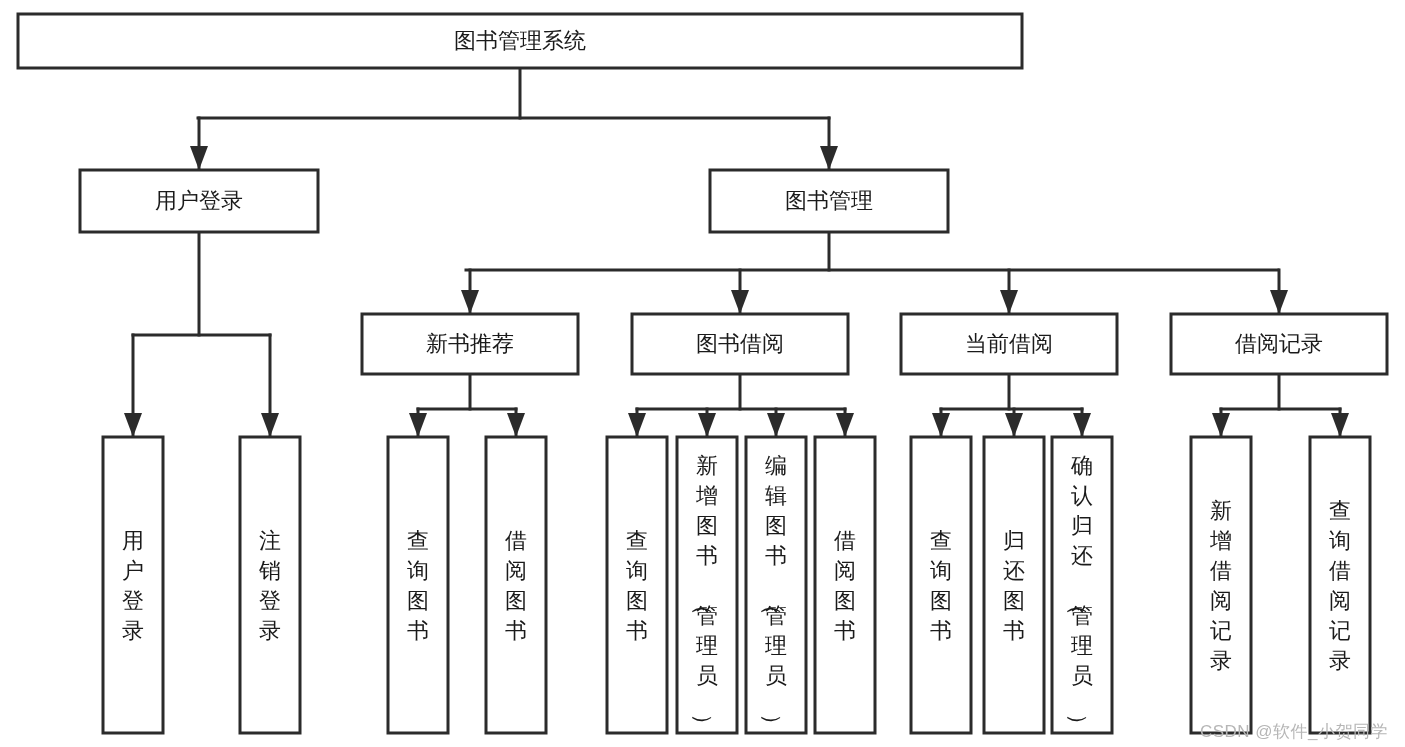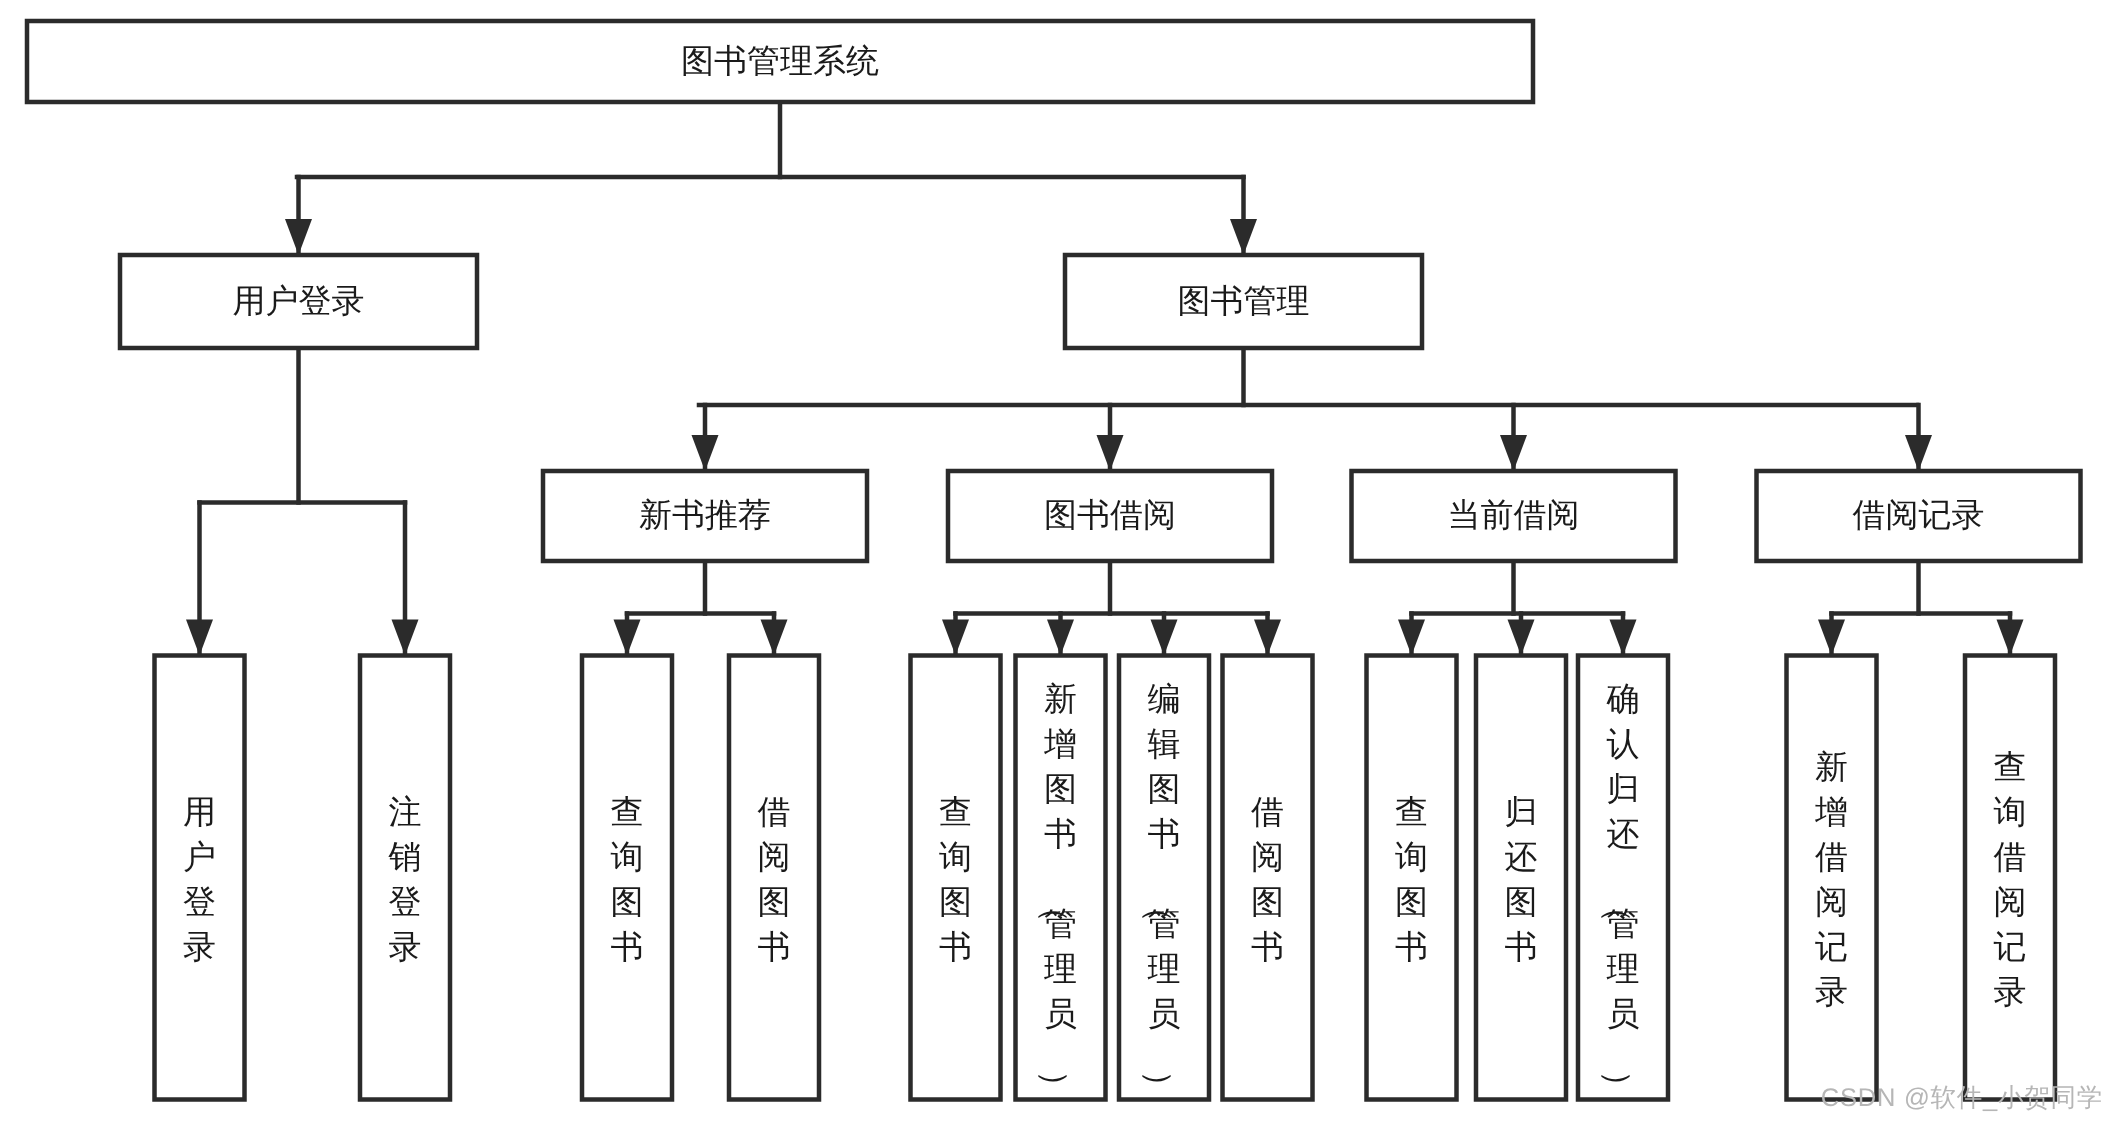--- a/index.html
+++ b/index.html
@@ -52,21 +52,21 @@
     dominant-baseline: middle;
   }
   .node-label-vertical {
     fill: #1a1a1a;
     font-family: "Liberation Sans", "DejaVu Sans", sans-serif;
     font-size: 22px;
     text-anchor: middle;
   }
   .watermark-text {
     position: absolute;
-    right: 3px;
+    right: 17px;
     bottom: 4px;
     font-family: "Liberation Sans", "DejaVu Sans", sans-serif;
     font-size: 17px;
     color: #b6b6b6;
     white-space: nowrap;
     letter-spacing: 0.5px;
     user-select: none;
   }
 </style>
 </head>

